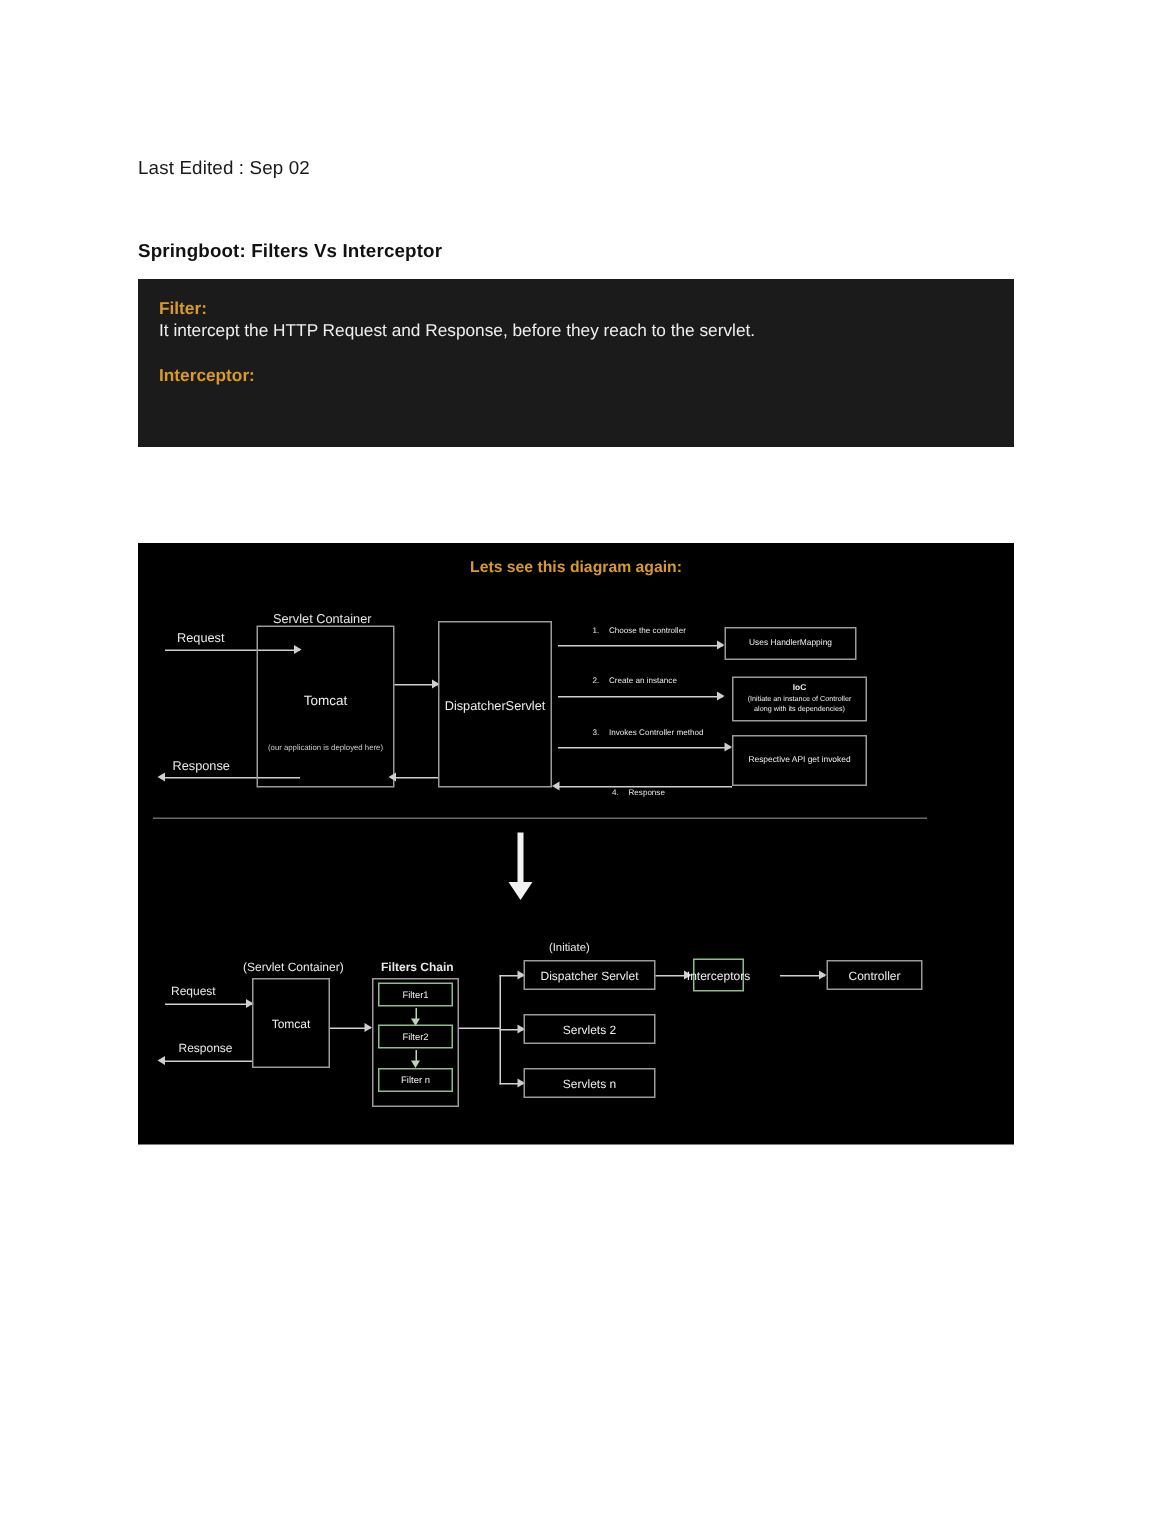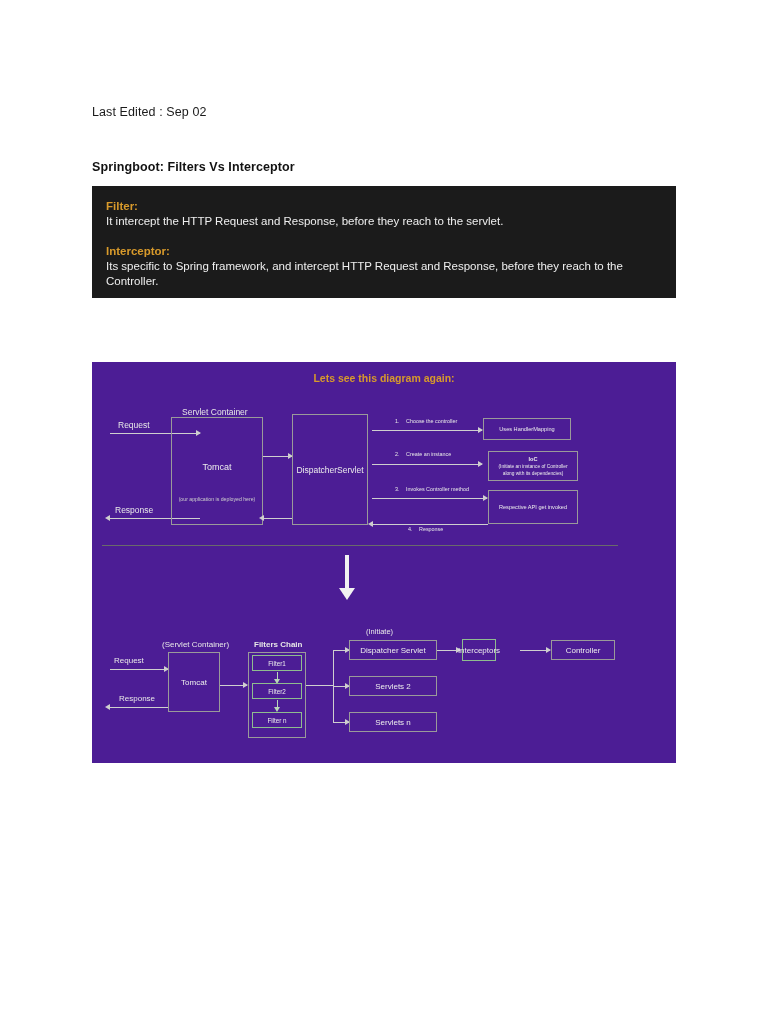--- a/index.html
+++ b/index.html
@@ -35,21 +35,21 @@
     color:#d89a2b;font-size:11.5px;font-weight:600;line-height:16px;
   }
   .def-body{
     color:#efefef;font-size:11.5px;line-height:15.5px;
     margin:0 0 13px 0;max-width:548px;
   }
 
   
   .diagram-panel{
     position:absolute;left:92px;top:362px;width:584px;height:401px;
-    background:#4c1d95;overflow:hidden;
+    background:#000000;overflow:hidden;
   }
   .diagram-caption{
     position:absolute;left:0;top:10px;width:100%;text-align:center;
     color:#d89a2b;font-size:10.5px;font-weight:600;
   }
 
   
   .bx{
     position:absolute;box-sizing:border-box;
     border:1px solid #9a9a9a;color:#ededed;
@@ -101,21 +101,20 @@
 <div class="page">
 
   <div class="last-edited">Last Edited : Sep 02</div>
   <div class="doc-title">Springboot: Filters Vs Interceptor</div>
 
   <div class="defs-panel">
     <div class="defs-inner">
       <div class="def-term">Filter:</div>
       <div class="def-body">It intercept the HTTP Request and Response, before they reach to the servlet.</div>
       <div class="def-term">Interceptor:</div>
-      <div class="def-body">Its specific to Spring framework, and intercept HTTP Request and Response, before they reach to the Controller.</div>
     </div>
   </div>
 
   <div class="diagram-panel">
 
     <div class="diagram-caption">Lets see this diagram again:</div>
 
     <div class="lbl" style="left:90px;top:45px;font-size:8.5px;">Servlet Container</div>
 
     <div class="lbl" style="left:26px;top:58px;font-size:8.5px;">Request</div>

